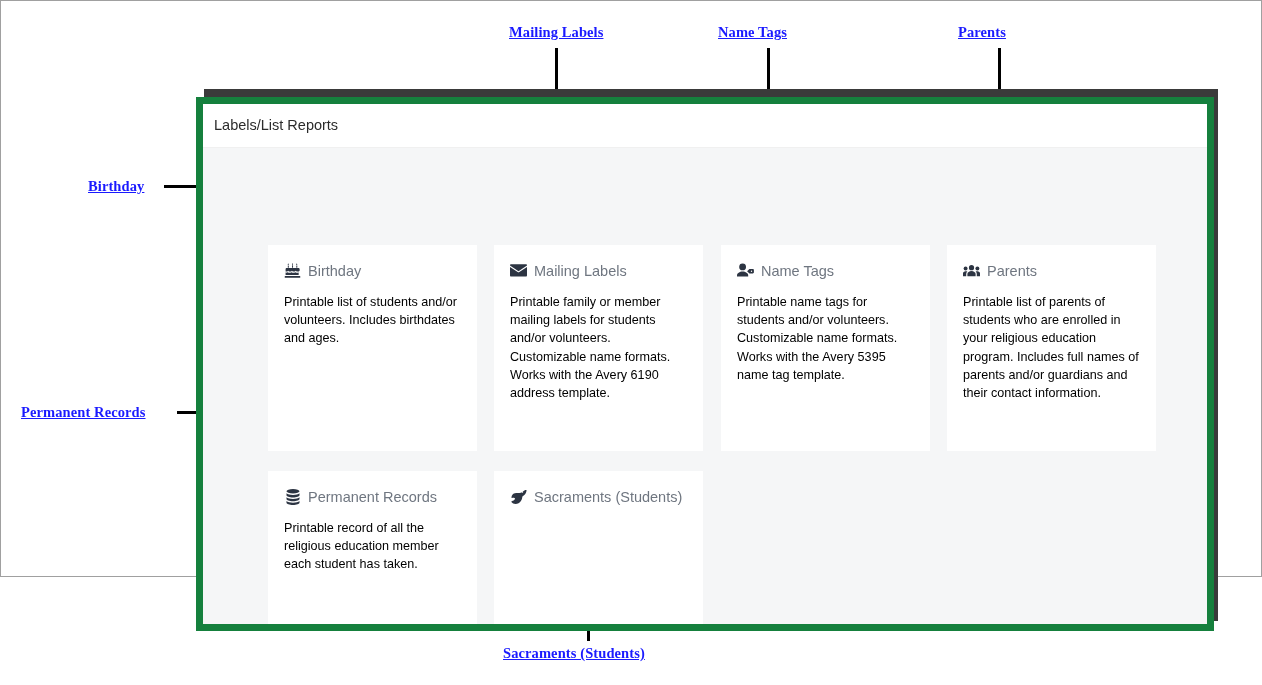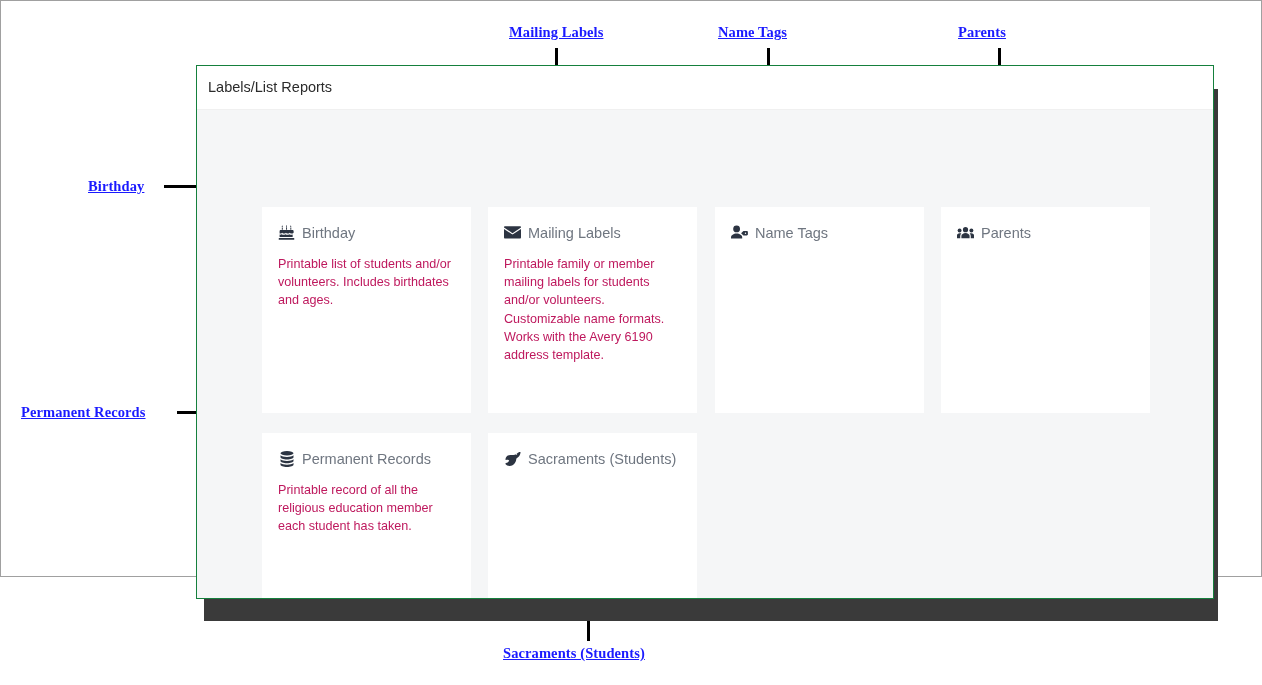--- a/index.html
+++ b/index.html
@@ -63,26 +63,26 @@
     position: absolute;
     left: 203px;
     top: 88px;
     width: 1014px;
     height: 532px;
     background: #3a3a3a;
   }
   #panel {
     position: absolute;
     left: 195px;
-    top: 64px;
+    top: 96px;
     width: 1018px;
     height: 534px;
     box-sizing: border-box;
     background: #ffffff;
-    border: 1px solid #15803d;
+    border: 7px solid #15803d;
     overflow: hidden;
   }
   #panel-header {
     height: 44px;
     box-sizing: border-box;
     padding: 12px 0 0 11px;
     background: #ffffff;
     border-bottom: 1px solid #f0f0f0;
   }
   #panel-title {
@@ -134,21 +134,21 @@
   .card-icon svg { display: block; }
   .card-title {
     font-size: 14.5px;
     color: #6f7680;
     font-family: "Liberation Sans", sans-serif;
     white-space: nowrap;
   }
   .card-desc {
     font-size: 12.6px;
     line-height: 18.2px;
-    color: #be185d;
+    color: #000000;
     font-family: "Liberation Sans", sans-serif;
   }
 </style>
 </head>
 <body>
 
 <div id="root">
 
   <div class="annot-label" style="left:508px; top:23px;">Mailing Labels</div>
   <div class="arrow" style="left:554px; top:47px; width:2.5px; height:106px;"></div>
@@ -221,36 +221,38 @@
             <span class="card-icon">
               <svg width="17" height="15" viewBox="0 0 17 14" fill="currentColor">
                 <circle cx="5.6" cy="3.4" r="3.4"></circle>
                 <path d="M5.6 8.1c-3 0-5.6 1.7-5.6 3.9V13h11.2v-1c0-2.2-2.6-3.9-5.6-3.9z"></path>
                 <path d="M12.4 5.6h3.4c.6 0 1.1.5 1.1 1.1v2.1c0 .6-.5 1.1-1.1 1.1h-3.4l-2.3-2.1 2.3-2.2z"></path>
                 <circle cx="14.5" cy="7.7" r="0.7" fill="#ffffff"></circle>
               </svg>
             </span>
             <span class="card-title">Name Tags</span>
           </div>
+          <div class="card-desc">Printable name tags for students and/or volunteers. Customizable name formats. Works with the Avery 5395 name tag template.</div>
         </div>
 
         <div class="card row1 col4">
           <div class="card-head">
             <span class="card-icon">
               <svg width="19" height="14" viewBox="0 0 19 14" fill="currentColor">
                 <circle cx="9.5" cy="3.3" r="2.9"></circle>
                 <path d="M9.5 7c-2.5 0-4.6 1.5-4.6 3.4V13h9.2v-2.6C14.1 8.5 12 7 9.5 7z"></path>
                 <circle cx="2.9" cy="4.2" r="2.2"></circle>
                 <path d="M2.9 7.2C1.2 7.2 0 8.3 0 9.6V13h3.6v-2.6c0-1.1.5-2.1 1.3-2.8-.6-.25-1.3-.4-2-.4z"></path>
                 <circle cx="16.1" cy="4.2" r="2.2"></circle>
                 <path d="M16.1 7.2c-.7 0-1.4.15-2 .4.8.7 1.3 1.7 1.3 2.8V13H19V9.6c0-1.3-1.2-2.4-2.9-2.4z"></path>
               </svg>
             </span>
             <span class="card-title">Parents</span>
           </div>
+          <div class="card-desc">Printable list of parents of students who are enrolled in your religious education program. Includes full names of parents and/or guardians and their contact information.</div>
         </div>
 
         <div class="card row2 col1">
           <div class="card-head">
             <span class="card-icon">
               <svg width="14" height="16" viewBox="0 0 13 16" fill="currentColor">
                 <ellipse cx="6.5" cy="2.2" rx="6.5" ry="2.2"></ellipse>
                 <path d="M0 4.3c1.1 1.1 3.5 1.7 6.5 1.7S11.9 5.4 13 4.3v1.9c0 1.2-2.9 2.2-6.5 2.2S0 7.4 0 6.2V4.3z"></path>
                 <path d="M0 8.2c1.1 1.1 3.5 1.7 6.5 1.7S11.9 9.3 13 8.2v1.9c0 1.2-2.9 2.2-6.5 2.2S0 11.3 0 10.1V8.2z"></path>
                 <path d="M0 12c1.1 1.1 3.5 1.7 6.5 1.7S11.9 13.1 13 12v1.8c0 1.2-2.9 2.2-6.5 2.2S0 15 0 13.8V12z"></path>

